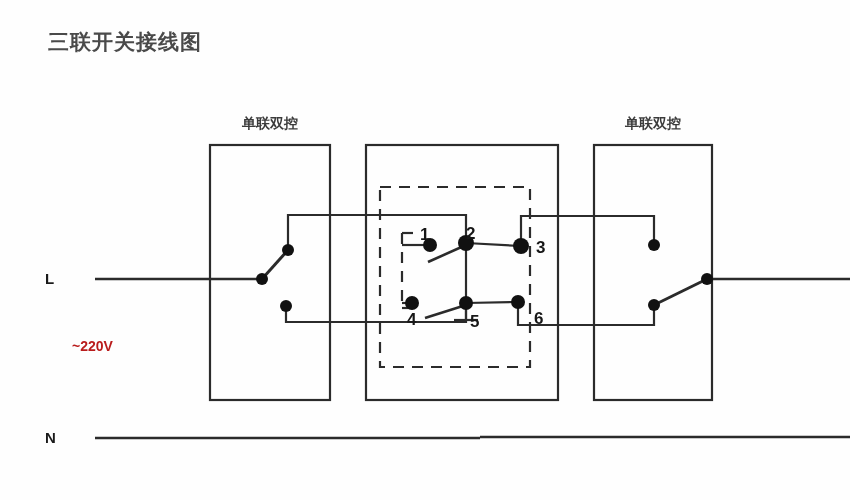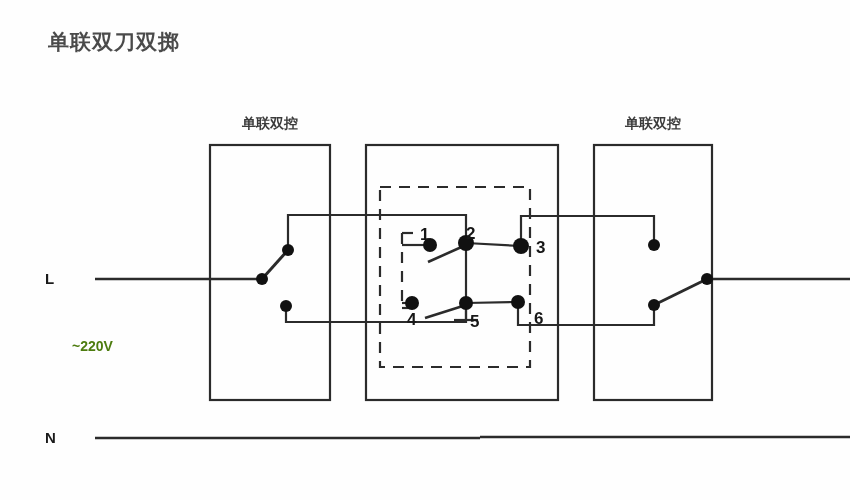--- a/index.html
+++ b/index.html
@@ -46,37 +46,37 @@
     position: absolute;
     font-size: 15px;
     font-weight: 700;
     color: #1a1a1a;
     white-space: nowrap;
   }
   .volt-label {
     position: absolute;
     font-size: 14px;
     font-weight: 700;
-    color: #4d7c0f;
+    color: #b91c1c;
     white-space: nowrap;
   }
   svg.layer {
     position: absolute;
     left: 0;
     top: 0;
     width: 850px;
     height: 500px;
   }
 </style>
 </head>
 <body>
 
 <div id="canvas">
 
-  <div class="title">单联双刀双掷</div>
+  <div class="title">三联开关接线图</div>
 
   <svg class="layer" viewBox="0 0 850 500" xmlns="http://www.w3.org/2000/svg">
 
     <g fill="none" stroke="#2b2b2b" stroke-width="2.2">
       <rect x="210" y="145" width="120" height="255"></rect>
       <rect x="366" y="145" width="192" height="255"></rect>
       <rect x="594" y="145" width="118" height="255"></rect>
     </g>
 
     <g fill="none" stroke="#2b2b2b" stroke-width="2.2" stroke-dasharray="11 8">

